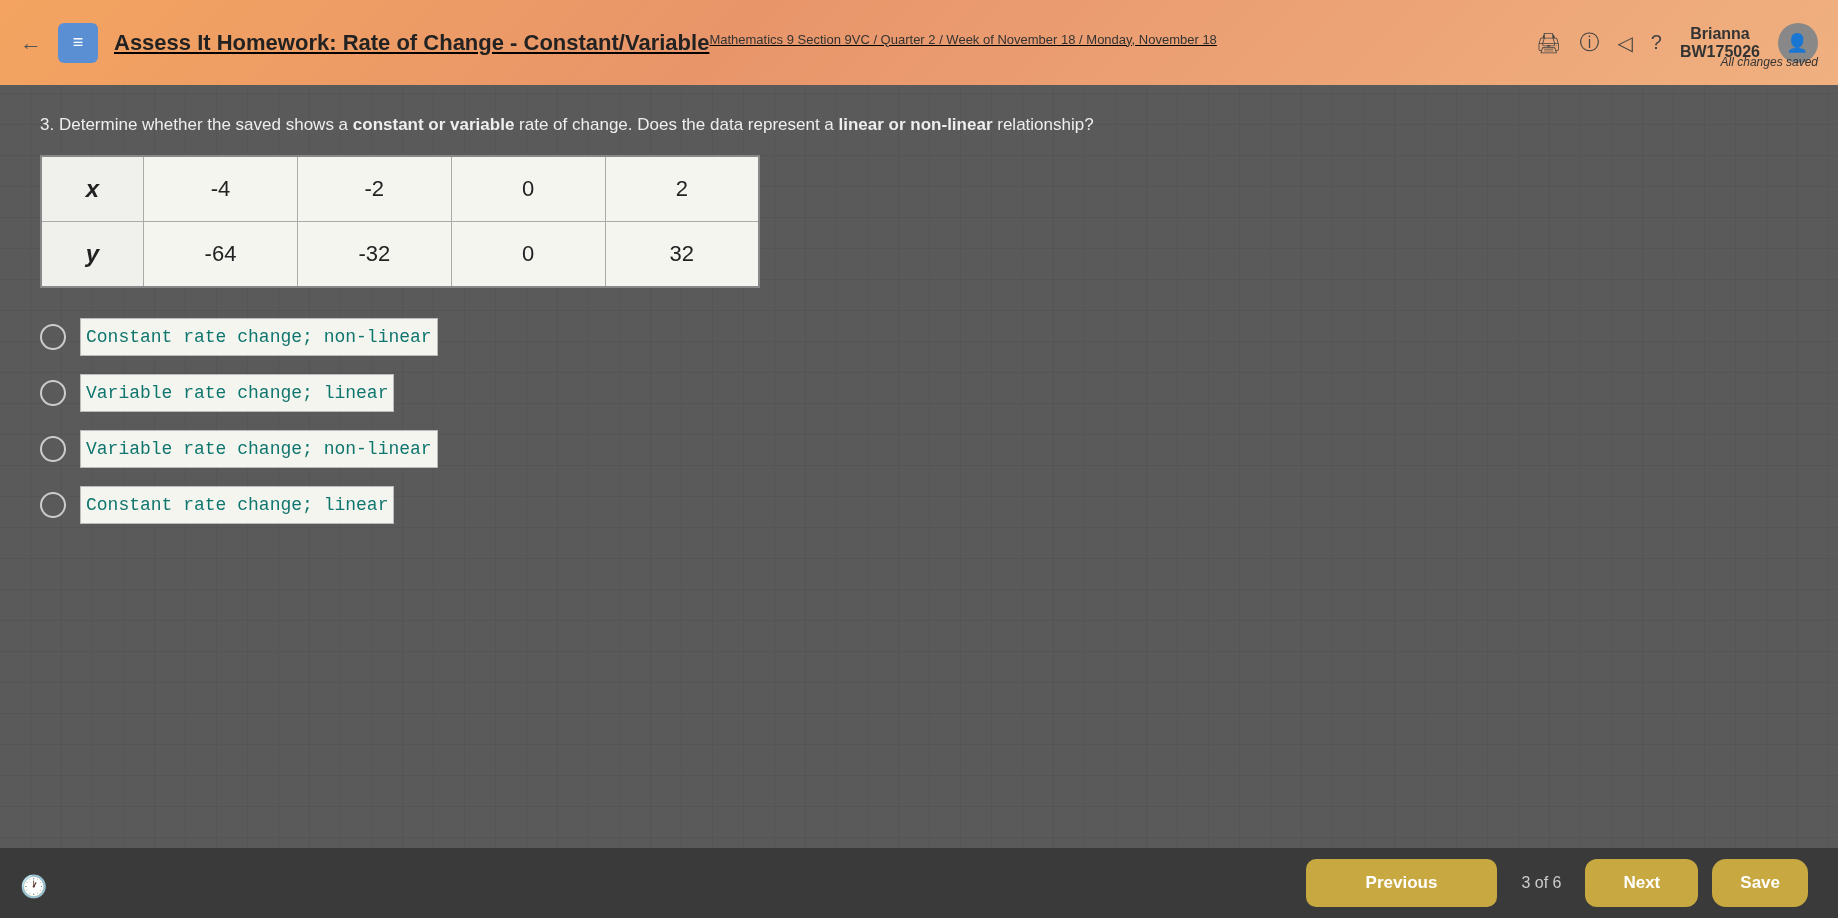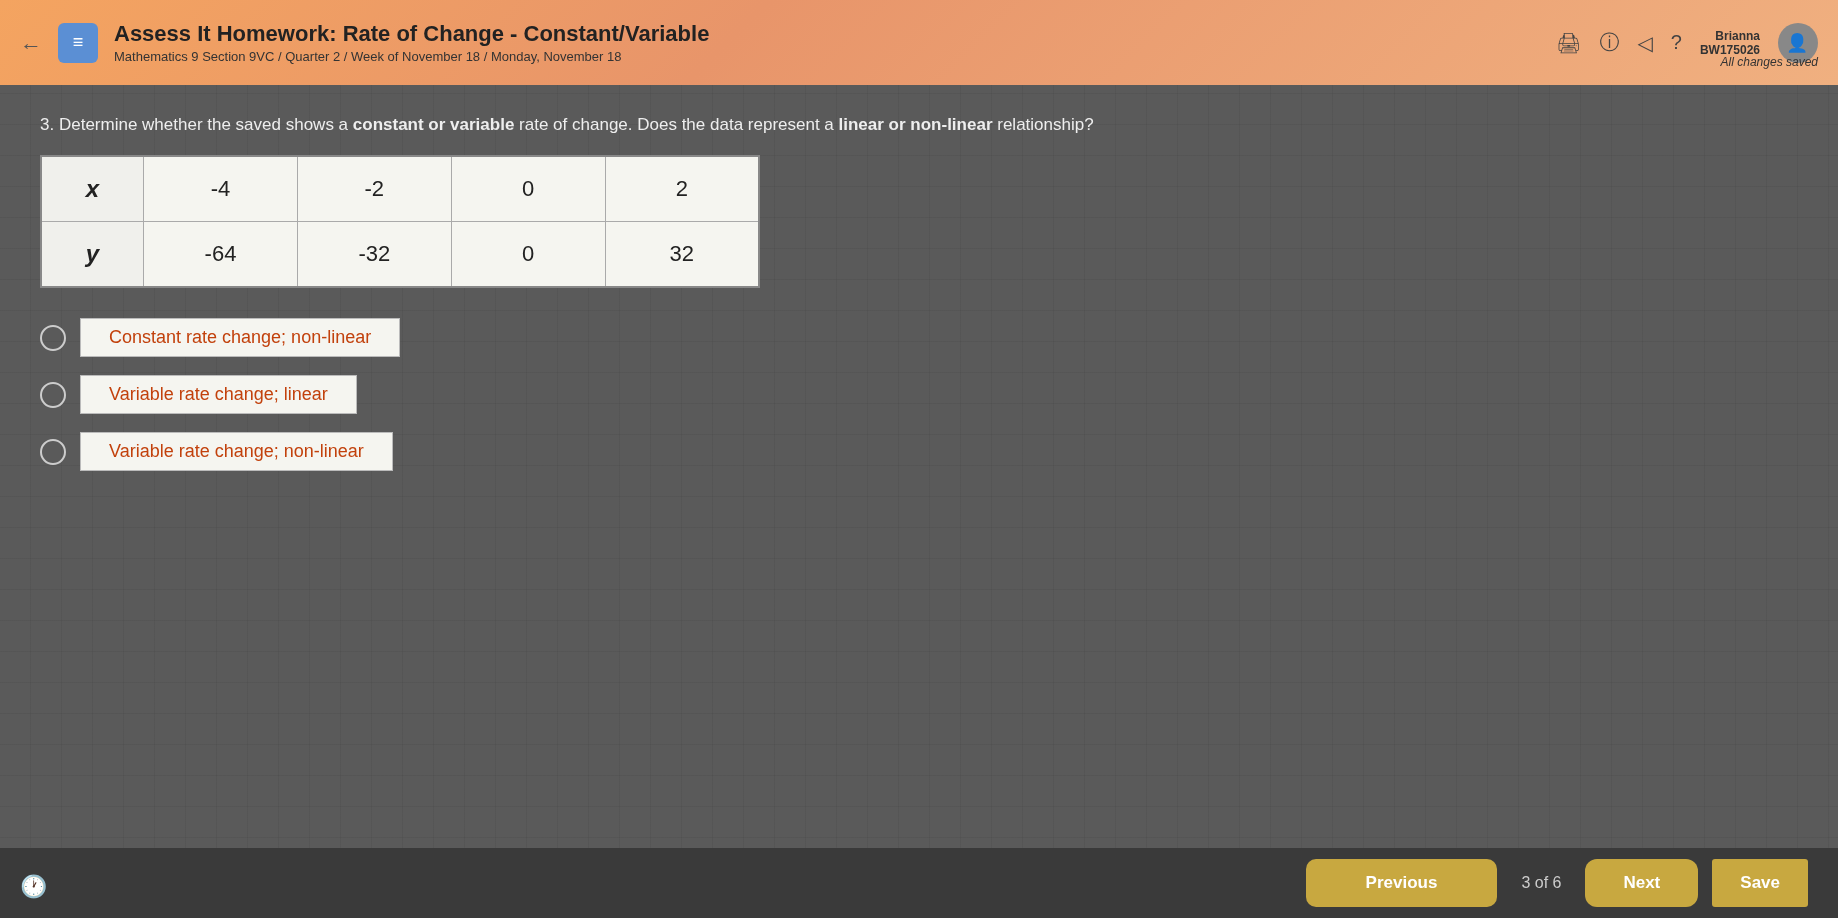--- a/index.html
+++ b/index.html
@@ -44,21 +44,22 @@
       height: 40px;
       display: flex;
       align-items: center;
       justify-content: center;
       color: white;
       font-size: 18px;
     }
 
     .header-titles {
       display: flex;
-      flex-direction: column;
+      flex-direction: row;
+      text-decoration: underline;
     }
 
     .header-title {
       font-size: 22px;
       font-weight: bold;
       color: #222;
     }
 
     .header-subtitle {
       font-size: 13px;
@@ -74,22 +75,22 @@
 
     .header-icon {
       font-size: 20px;
       color: #444;
       cursor: pointer;
     }
 
     .user-info {
       display: flex;
       flex-direction: column;
-      align-items: flex-end;
-      font-size: 12px;
+      align-items: center;
+      font-size: 16px;
       color: #333;
       font-weight: bold;
     }
 
     .user-avatar {
       width: 40px;
       height: 40px;
       border-radius: 50%;
       background: #888;
       overflow: hidden;
@@ -190,24 +191,25 @@
       border-radius: 50%;
       border: 2px solid #ccc;
       background: transparent;
       flex-shrink: 0;
       cursor: pointer;
     }
 
     .answer-label {
       background: #f5f5f0;
       border: 1px solid #bbb;
-      padding: 8px 28px;
+      padding: 8px 5px;
       font-size: 18px;
-      color: #c2410c;
-      cursor: pointer;
+      color: #0f766e;
+      cursor: pointer;
+      font-family: Liberation Mono, monospace;
     }
 
     
     .bottom-bar {
       position: absolute;
       bottom: 0;
       left: 0;
       right: 0;
       height: 70px;
       background: #3a3a3a;
@@ -247,21 +249,21 @@
     }
 
     .btn-save {
       background: #c8a840;
       color: white;
       border: none;
       padding: 14px 28px;
       font-size: 17px;
       font-weight: bold;
       cursor: pointer;
-      border-radius: 3px;
+      border-radius: 14px;
     }
 
     .clock-icon-bottom {
       position: absolute;
       left: 20px;
       bottom: 18px;
       font-size: 22px;
       color: #999;
     }
   </style>
@@ -331,20 +333,24 @@
       <span class="answer-label">Constant rate change; non-linear</span>
     </div>
     <div class="answer-option">
       <div class="radio-circle"></div>
       <span class="answer-label">Variable rate change; linear</span>
     </div>
     <div class="answer-option">
       <div class="radio-circle"></div>
       <span class="answer-label">Variable rate change; non-linear</span>
     </div>
+    <div class="answer-option">
+      <div class="radio-circle"></div>
+      <span class="answer-label">Constant rate change; linear</span>
+    </div>
   </div>
 
 </div>
 
 <div class="bottom-bar">
   <span class="clock-icon-bottom">🕐</span>
   <button class="btn-previous">Previous</button>
   <span class="page-indicator">3 of 6</span>
   <button class="btn-next">Next</button>
   <button class="btn-save">Save</button>

